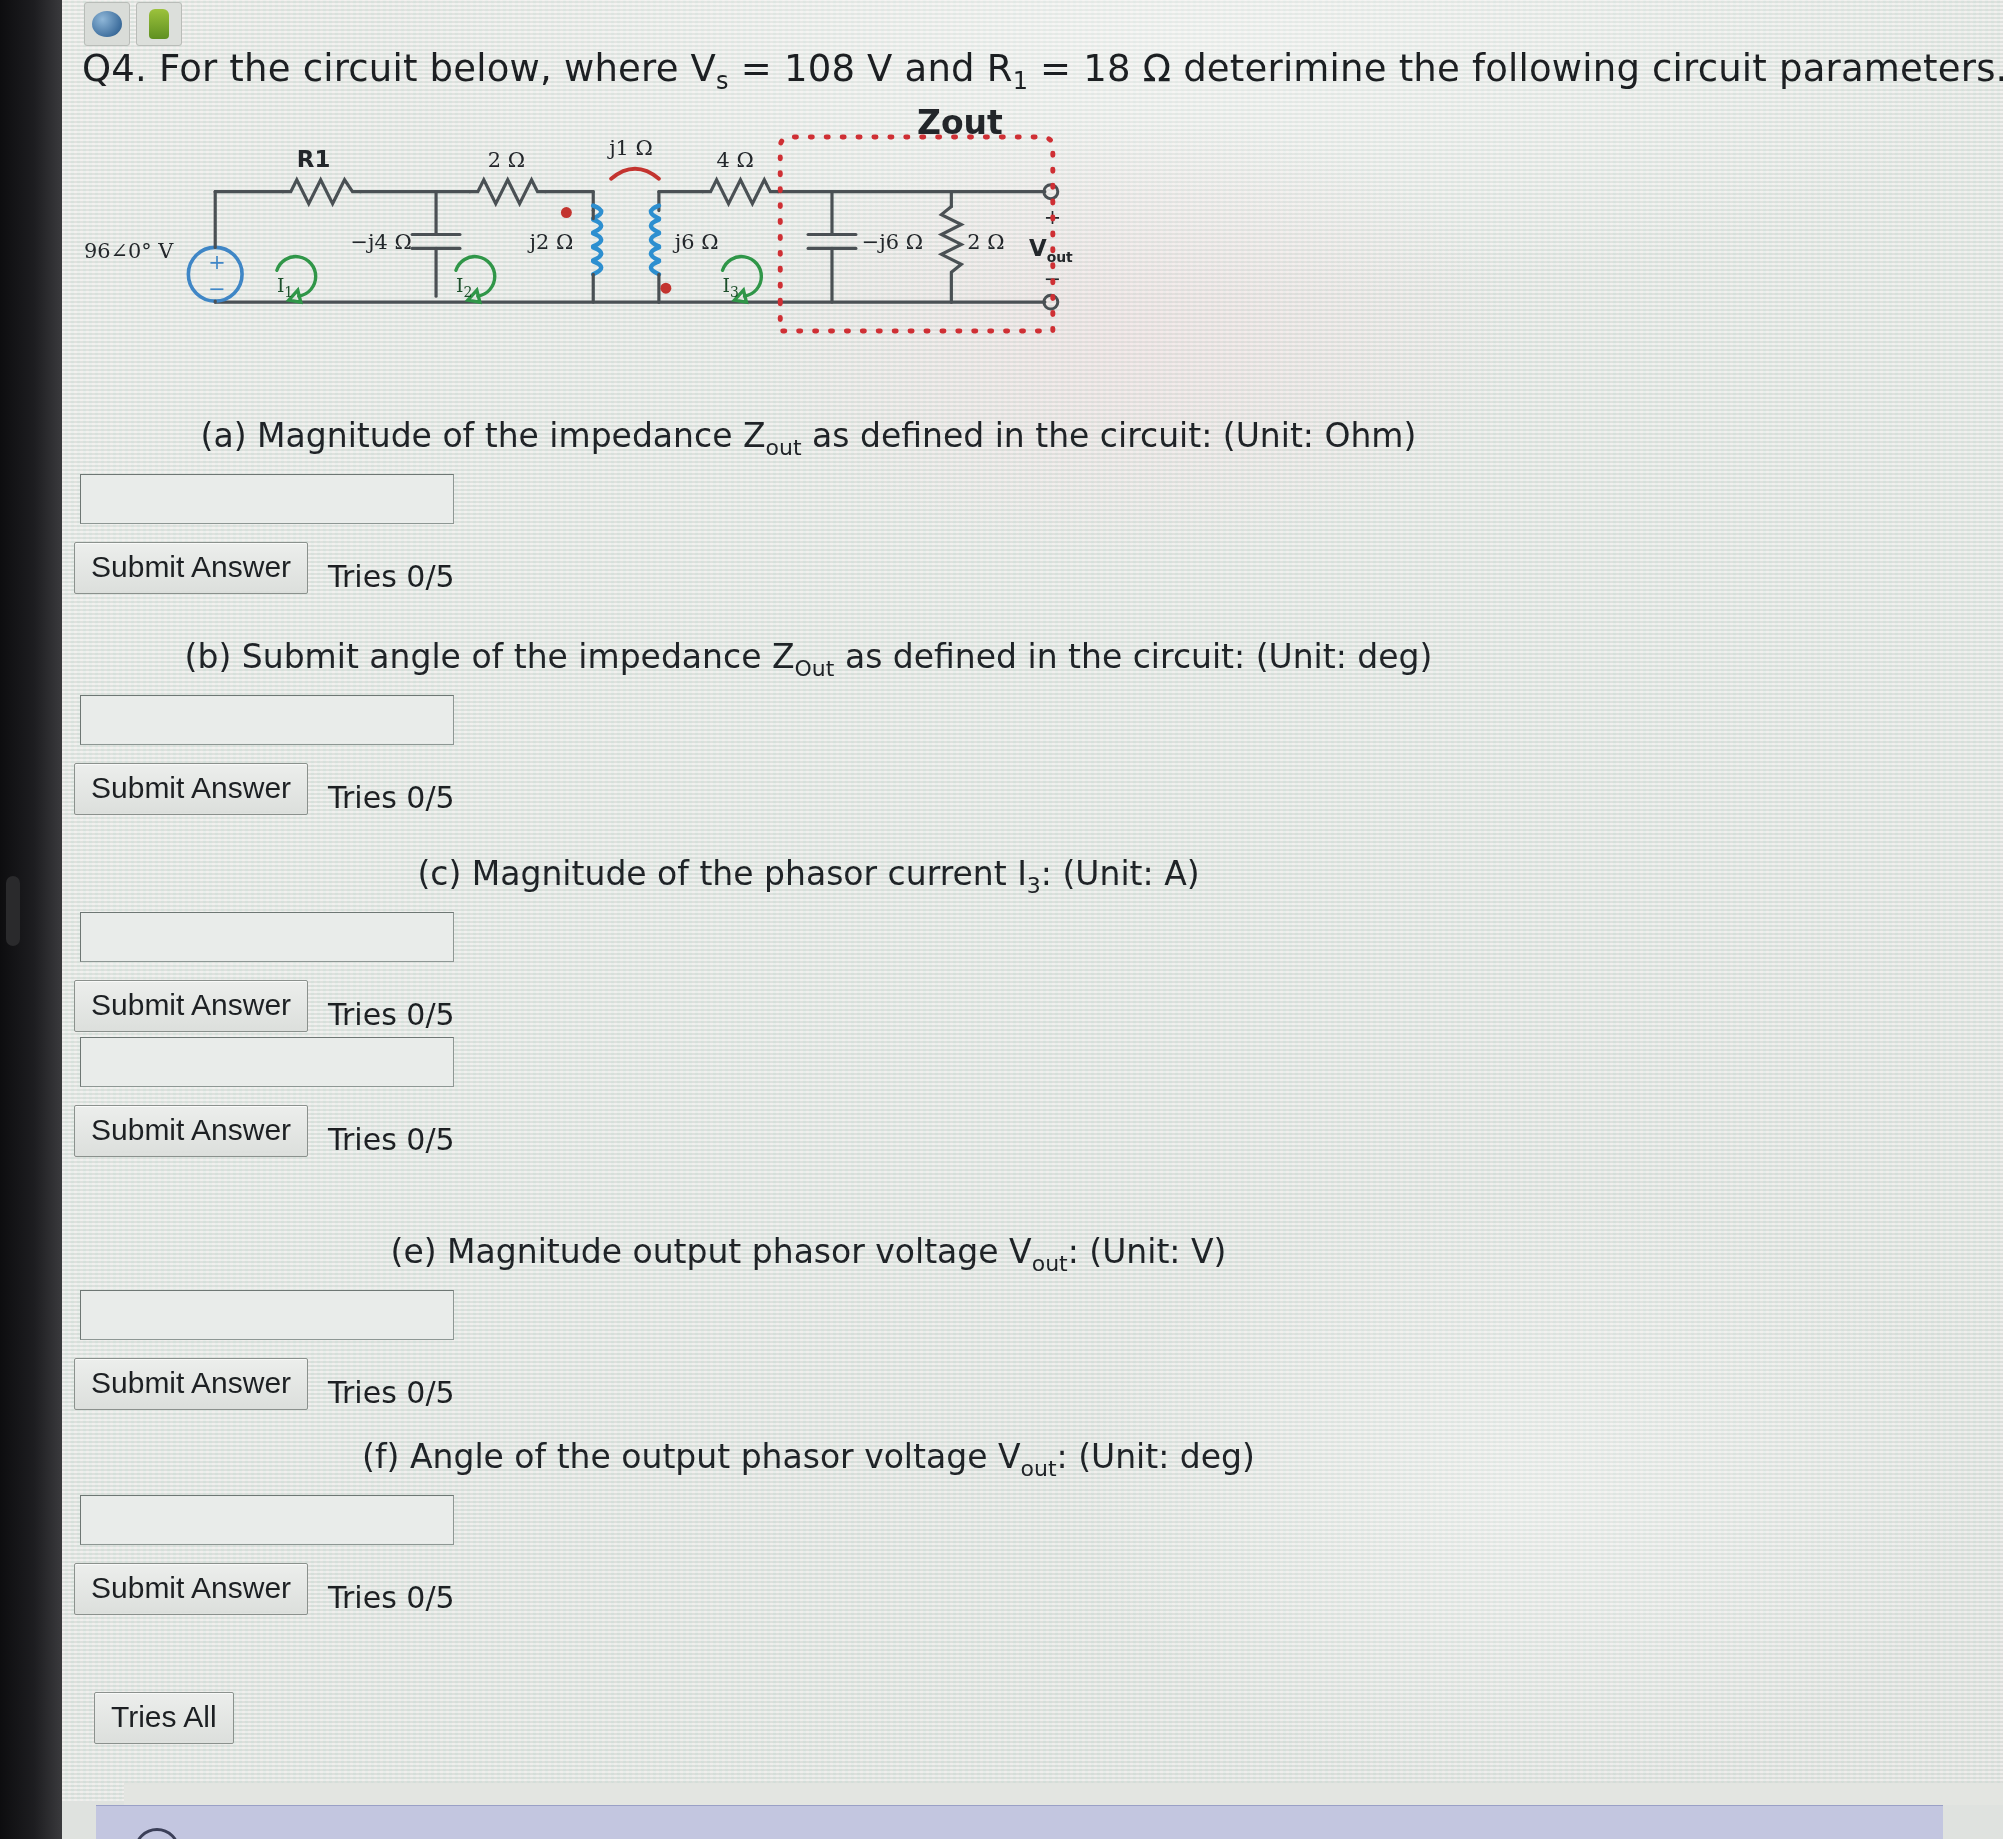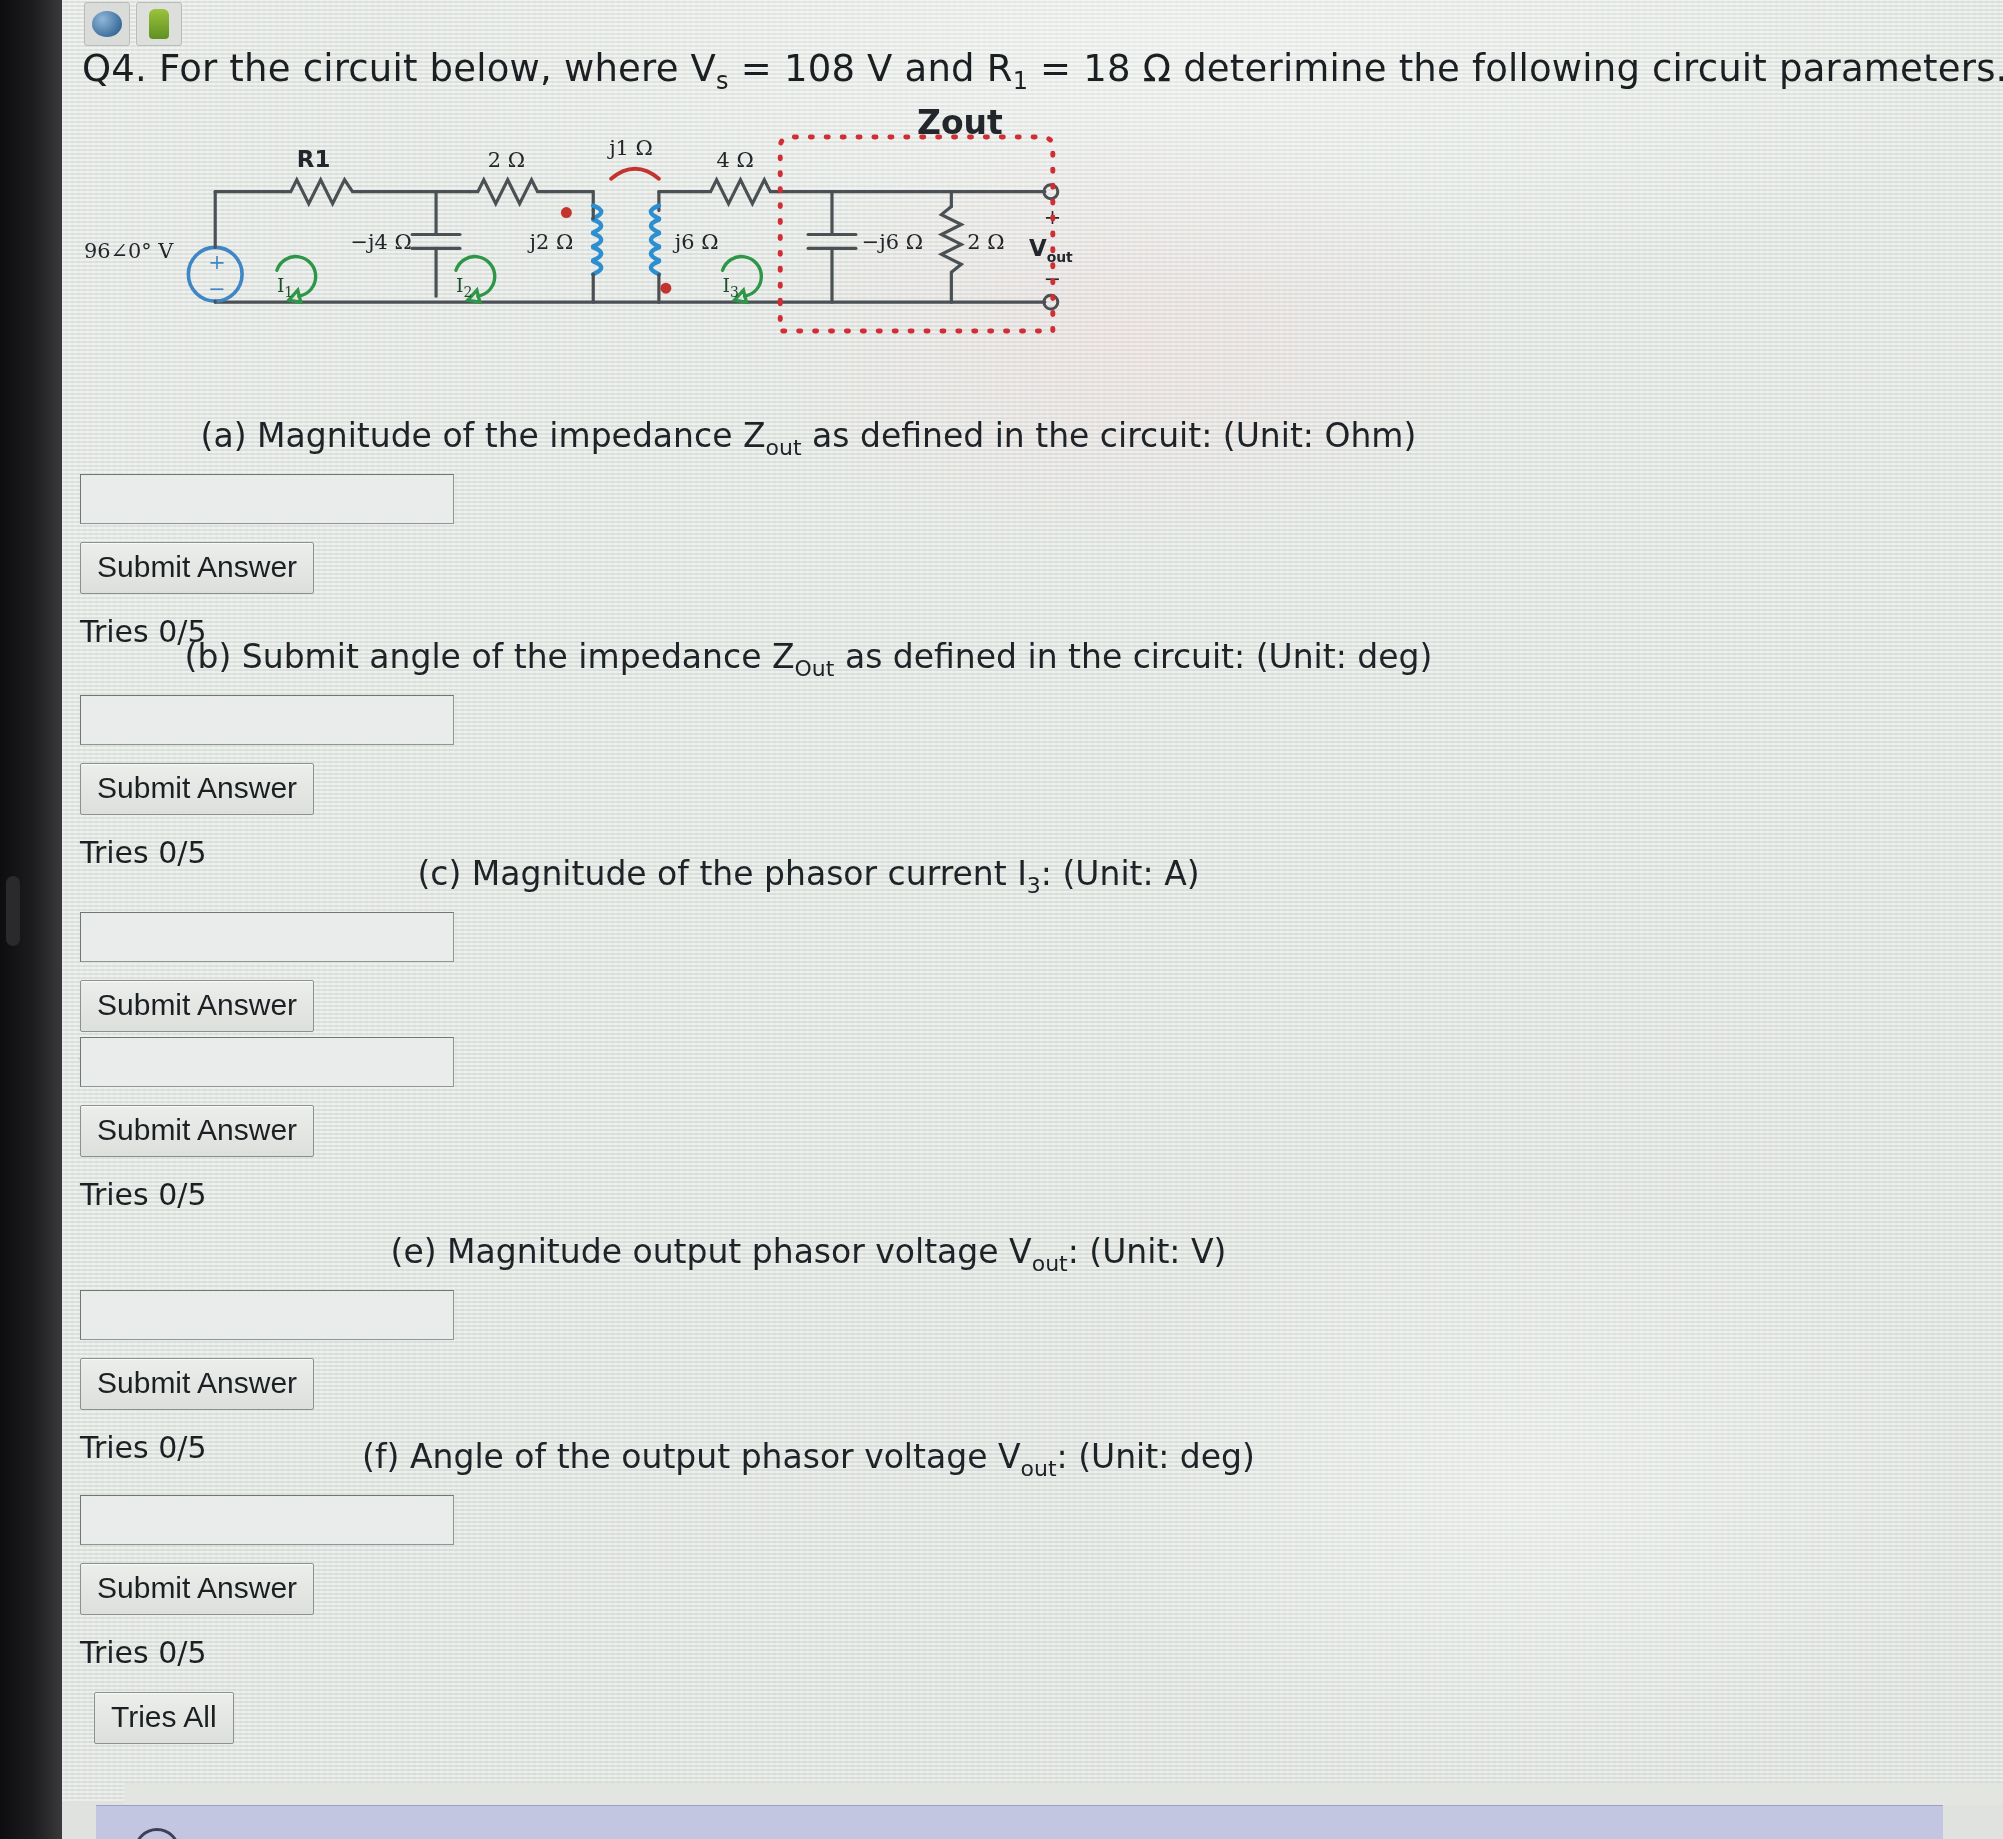--- a/index.html
+++ b/index.html
@@ -50,21 +50,21 @@
   .fig{position:absolute;left:4px;top:107px;width:1144px;height:244px;}
   .zoutlabel{position:absolute;left:851px;top:-4px;font-size:33px;font-weight:bold;color:#23262a;}
   .figsvg{position:absolute;left:0;top:0;}
 
   
   .qblock{position:absolute;left:0;width:1493px;}
   .qtext{font-size:33px;color:#1f2327;white-space:nowrap;text-align:center;}
   .qtext sub{font-size:22px;}
   .ansbox{margin-top:14px;margin-left:18px;width:368px;height:46px;
      background:#e9ecea;border:1px solid #8e9794;border-top-color:#6e7774;border-left-color:#6e7774;}
-  .btnrow{margin-top:18px;margin-left:18px;display:flex;align-items:flex-start;gap:20px;flex-direction:column;}
+  .btnrow{margin-top:18px;margin-left:12px;display:flex;align-items:flex-end;gap:20px;}
   .btn{border:1px solid #8b918d;background:linear-gradient(180deg,#eceeec,#dcdfdc);
      padding:7px 16px 9px;font-size:30px;color:#1d2023;border-radius:2px;
      box-shadow:0 1px 0 rgba(255,255,255,.7) inset;}
   .tries{font-size:30px;color:#1d2023;}
   .submitall{position:absolute;left:32px;width:auto;}
 
   
   .bottombar{position:absolute;left:96px;top:1805px;width:1847px;height:35px;
      background:#c3c6e0;border-top:1px solid #9aa0c6;}
   .bottombar .bubble{position:absolute;left:38px;top:22px;width:40px;height:40px;border-radius:50%;

